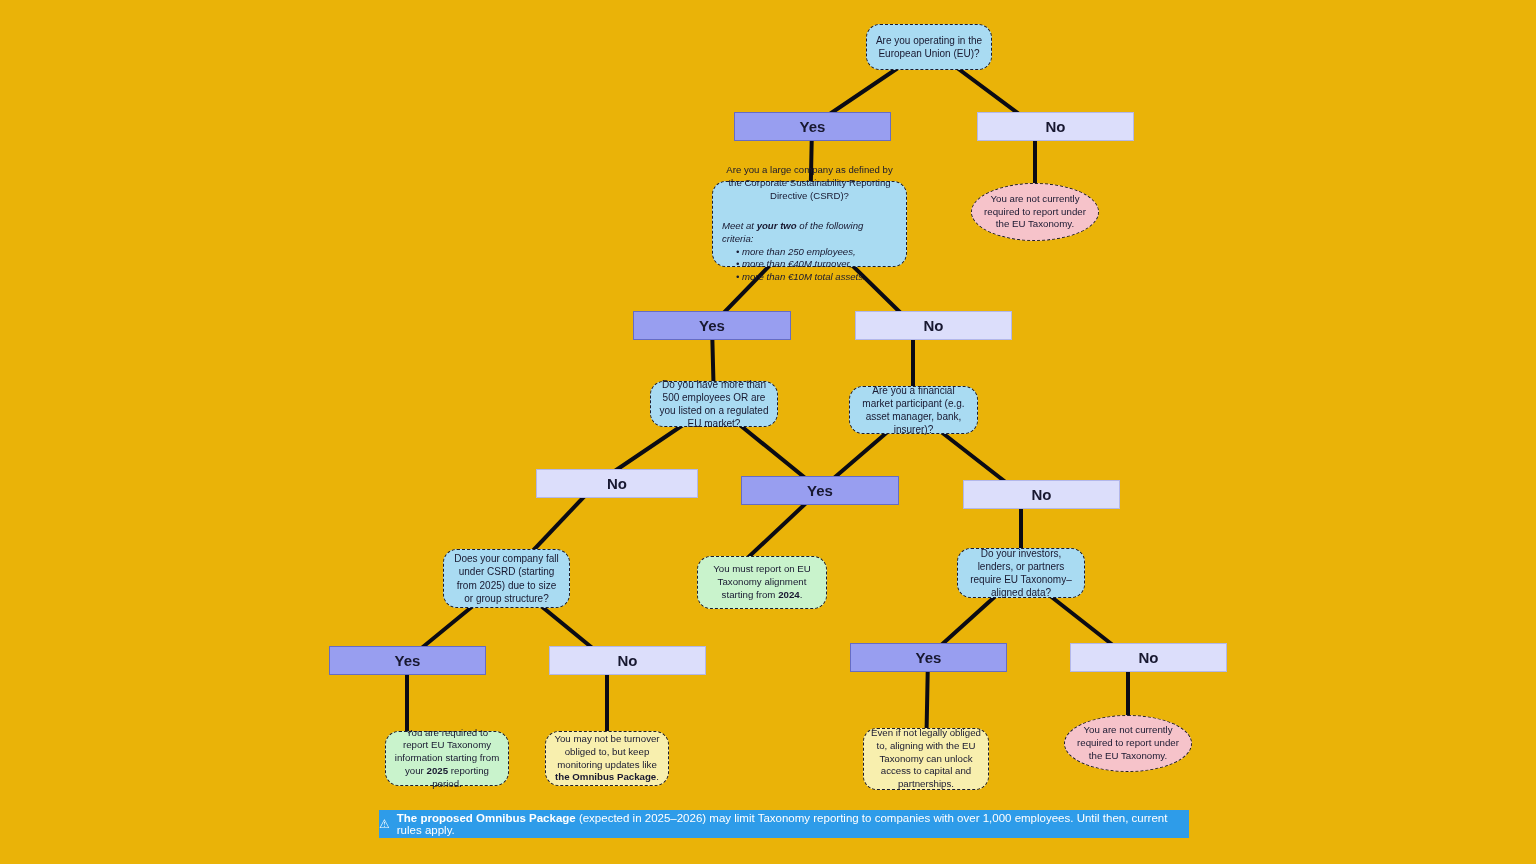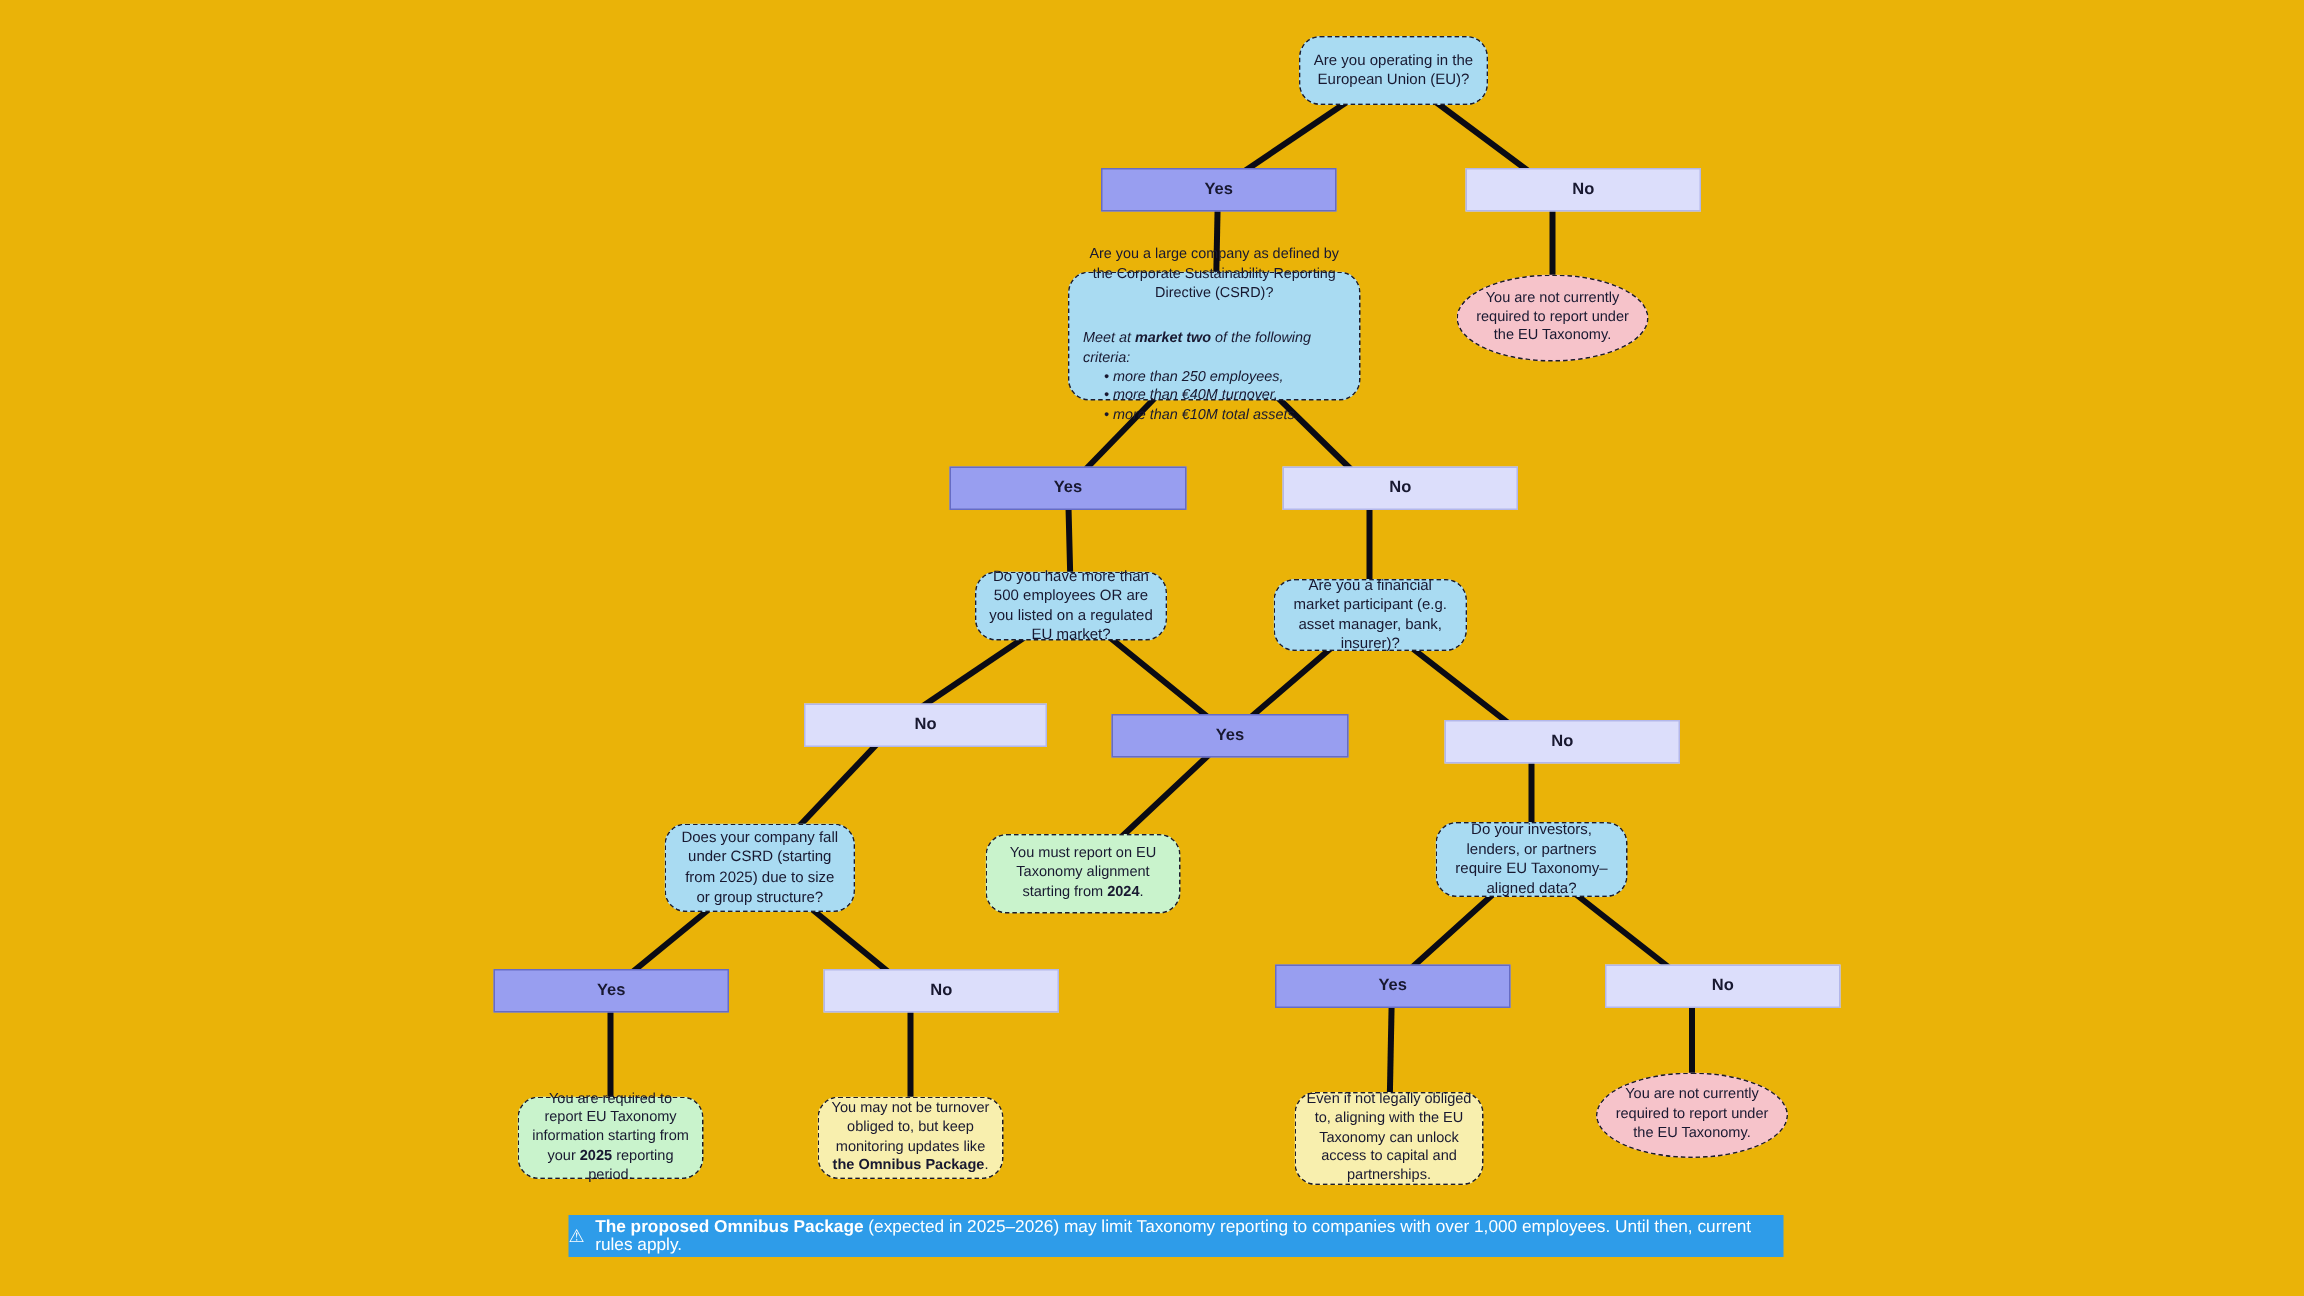--- a/index.html
+++ b/index.html
@@ -2,24 +2,24 @@
 <html><head>
 <meta charset="utf-8">
 <style>
   html,body{margin:0;padding:0;}
   body{background:#bfc7e9;font-family:"Liberation Sans",sans-serif;}
   #canvas{position:relative;width:1536px;height:864px;background:#eab308;overflow:hidden;}
   #edges{position:absolute;left:0;top:0;z-index:1;}
   .node{position:absolute;z-index:2;box-sizing:border-box;display:flex;flex-direction:column;
         align-items:center;justify-content:center;text-align:center;color:#181830;line-height:1.32;}
   .q{background:#a9dbf2;border:1.5px dashed #1c1c2e;border-radius:14px;padding:5px 7px;font-size:10px;}
-  .leaf-green{background:#c9f3cc;border:1.5px dashed #1c1c2e;border-radius:14px;padding:5px 7px;font-size:9.7px;}
+  .leaf-green{background:#c9f3cc;border:1.5px dashed #1c1c2e;border-radius:14px;padding:5px 7px;font-size:9.7px;margin-left:40px;}
   .leaf-yellow{background:#f8efae;border:1.5px dashed #1c1c2e;border-radius:14px;padding:5px 7px;font-size:9.7px;}
   .ellipse{background:#f6c3ca;border:1.5px dashed #1c1c2e;border-radius:50%;padding:8px 12px;font-size:9.7px;}
-  .btn{font-size:11px;font-weight:bold;height:29px;flex-direction:row;}
+  .btn{font-size:15px;font-weight:bold;height:29px;flex-direction:row;}
   .yes{background:#989ef0;border:1px solid #666cc4;}
   .no{background:#dcdefb;border:1px solid #b3b7ea;margin-left:20px;}
   .csrd-box{align-items:stretch;text-align:left;font-size:9.6px;padding:6px 9px;}
   .csrd-title{text-align:center;margin-bottom:18px;}
   .csrd-crit{font-style:italic;}
   .csrd-bullet{font-style:italic;padding-left:14px;}
   .csrd-bullet::before{content:"•  ";}
   .banner{position:absolute;z-index:2;box-sizing:border-box;background:#2e9ce9;color:#ffffff;
           display:flex;align-items:center;justify-content:center;gap:7px;font-size:11.5px;}
   .banner .warn{font-size:12px;line-height:1;}
@@ -68,21 +68,21 @@
   <div class="node btn no" style="left:957px;top:112px;width:157px">
     <span>No</span>
   </div>
 
   <div class="node ellipse" style="left:971px;top:183px;width:128px;height:58px">
     <span>You are not currently required to report under the EU Taxonomy.</span>
   </div>
 
   <div class="node q csrd-box" style="left:712px;top:181px;width:195px;height:86px">
     <div class="csrd-title">Are you a large company as defined by the Corporate Sustainability Reporting Directive (CSRD)?</div>
-    <div class="csrd-crit"><span>Meet at </span><b>market two</b><span> of the following criteria:</span></div>
+    <div class="csrd-crit"><span>Meet at </span><b>your two</b><span> of the following criteria:</span></div>
     <div class="csrd-bullet">more than 250 employees,</div>
     <div class="csrd-bullet">more than €40M turnover,</div>
     <div class="csrd-bullet">more than €10M total assets.</div>
   </div>
 
   <div class="node btn yes" style="left:633px;top:311px;width:158px">
     <span>Yes</span>
   </div>
   <div class="node btn no" style="left:835px;top:311px;width:157px">
     <span>No</span>

